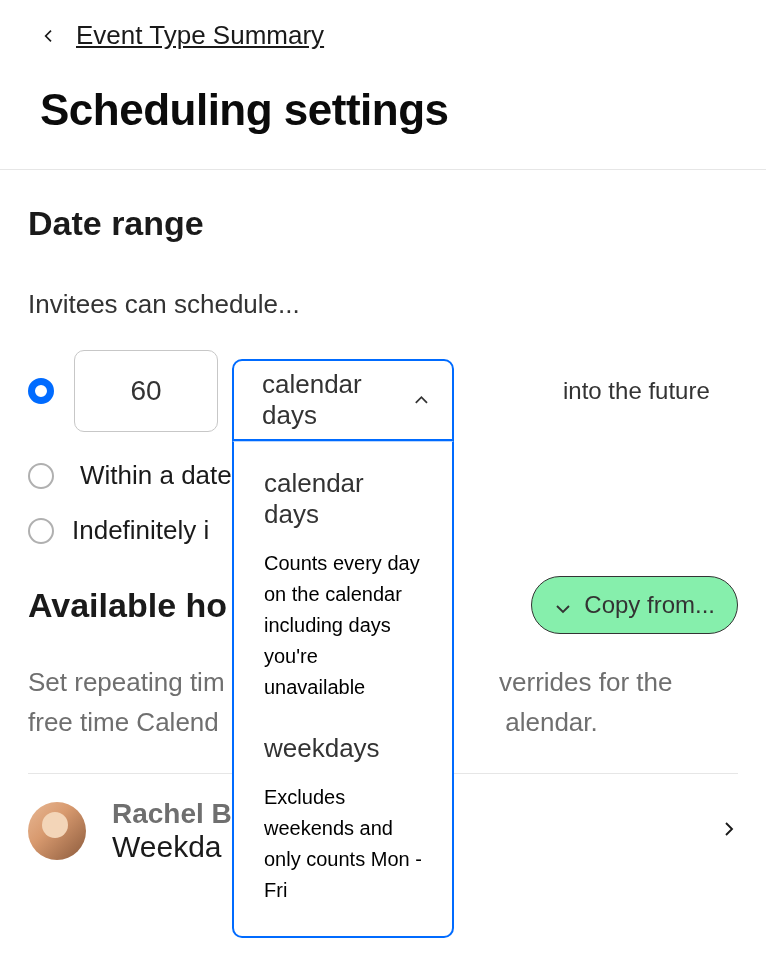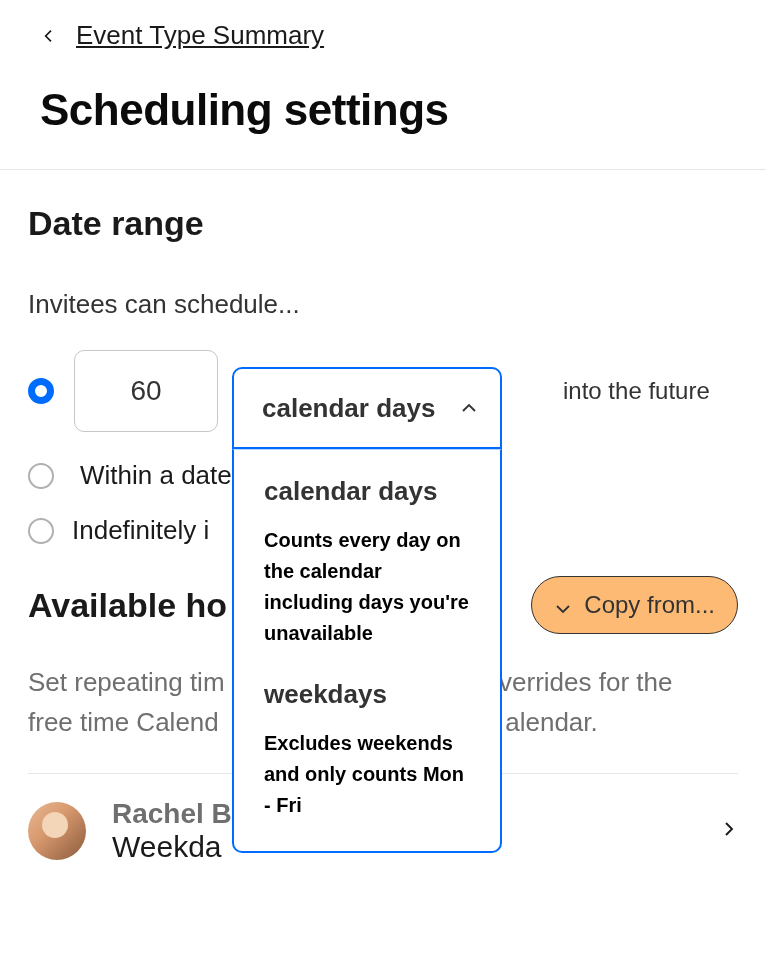--- a/index.html
+++ b/index.html
@@ -22,36 +22,36 @@
   .radio.selected { border-color: #006bff; border-width: 7px; }
   .radio-label { font-size: 26px; color: #1a1a1a; }
   .num-input { width: 144px; height: 82px; border: 1.5px solid #c7c7c7; border-radius: 10px; font-size: 28px; text-align:center; color:#333; display:flex; align-items:center; justify-content:center; }
   .dd-trigger { height: 82px; border: 2.5px solid #006bff; border-radius: 10px; width: 269px; display:flex; align-items:center; justify-content:space-between; padding: 0 22px 0 28px; background:#fff; }
   .dd-trigger .dd-label { font-size: 26px; color:#333; }
   .chev { width:18px; height:18px; }
   .chev svg { stroke:#333; stroke-width:2.5; fill:none; width:100%; height:100%; }
   .trail-text { font-size: 24px; color:#333;margin-left:36px; }
 
   .available-header { display:flex; align-items:center; justify-content:space-between; margin-top: 12px; margin-bottom: 28px; gap:20px; }
-  .copy-btn { border:1.5px solid #333; border-radius: 30px; height:58px; padding: 0 22px; display:flex; align-items:center; gap:12px; background:#fdba74; font-size:24px; color:#333; max-width:216px; }
+  .copy-btn { border:1.5px solid #333; border-radius: 30px; height:58px; padding: 0 22px; display:flex; align-items:center; gap:12px; background:#86efac; font-size:24px; color:#333; max-width:216px; }
   .copy-btn .chev svg { stroke:#333; }
 
   .description { font-size: 26px; color: #6f6f6f; line-height: 1.55; margin-bottom: 30px; }
 
   .sched-divider { height:1px; background:#e6e6e6; margin: 0 0 24px 0; }
   .person-row { display:flex; align-items:center; justify-content:space-between; }
   .person-left { display:flex; align-items:center; gap: 26px; }
   .avatar { width:58px; height:58px; border-radius:50%; background: linear-gradient(135deg,#e8b894 0%, #d89a6f 40%, #8b5a3c 100%); flex-shrink:0; position:relative; overflow:hidden; }
   .avatar::after{ content:""; position:absolute; left:14px; top:10px; width:26px; height:26px; border-radius:50%; background: #f3d5b8; }
   .person-text { display:flex; flex-direction:column; }
   .person-name { font-size:28px; font-weight:700; color:#6f6f6f; }
   .person-schedule { font-size:30px; color:#1a1a1a; }
   .chevron-right svg { stroke:#1a1a1a; stroke-width:2.5; fill:none; width:18px; height:18px; }
   
-  .dd-wrap { position:absolute; left: 232px; top:367px; width:270px; z-index:20;font-weight:bold; }
+  .dd-wrap { position:absolute; left: 232px; top:359px; width:222px; z-index:20; }
   .dd-wrap .dd-trigger { width:100%; border-bottom-left-radius:0; border-bottom-right-radius:0; }
   .dd-body { border:2.5px solid #006bff; border-top: 1px solid #b9d6ff; border-bottom-left-radius:10px; border-bottom-right-radius:10px; background:#fff; padding: 26px 28px 26px 30px; }
   .dd-option { margin-bottom: 30px; }
   .dd-option:last-child { margin-bottom: 4px; }
   .dd-option-title { font-size:26px; color:#333; margin-bottom: 18px; }
   .dd-option-desc { font-size:20px; color:#000000; line-height:1.55; }
 
   
   .dd-placeholder { width:269px; height:82px; visibility:hidden; }
 </style>

